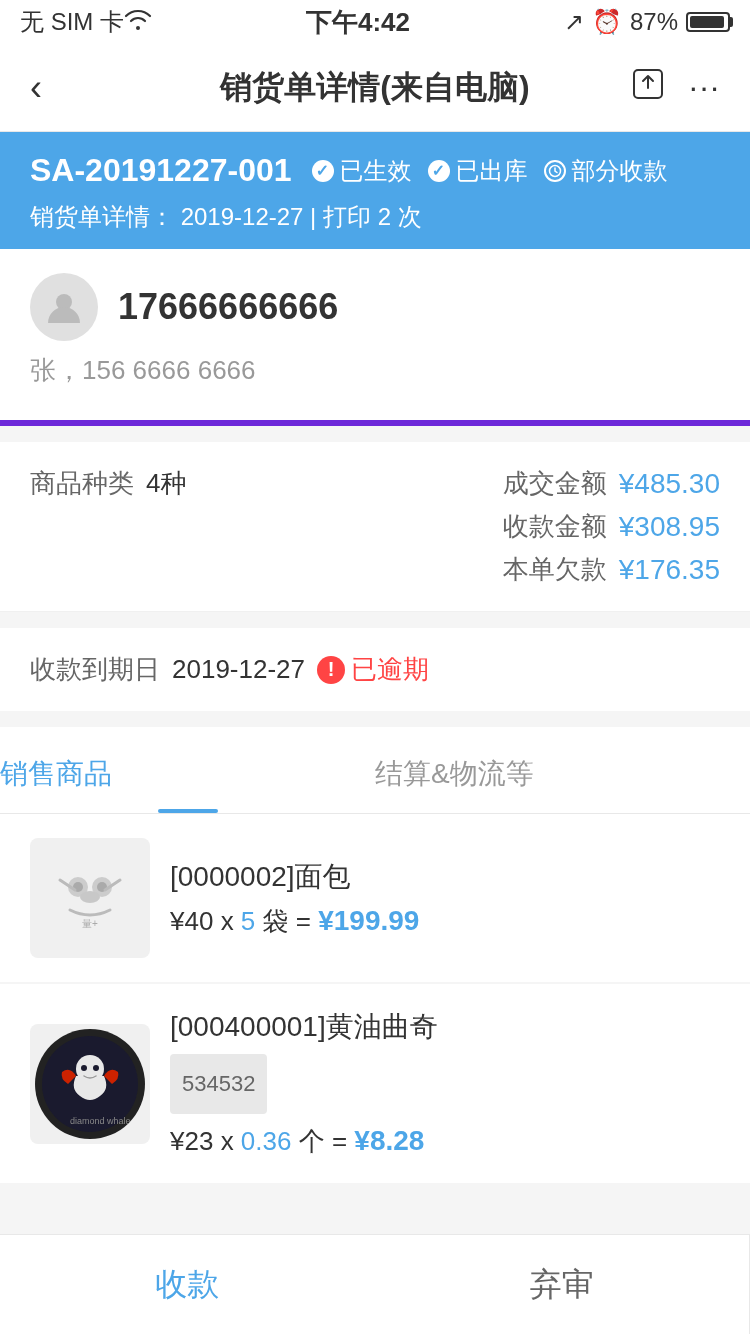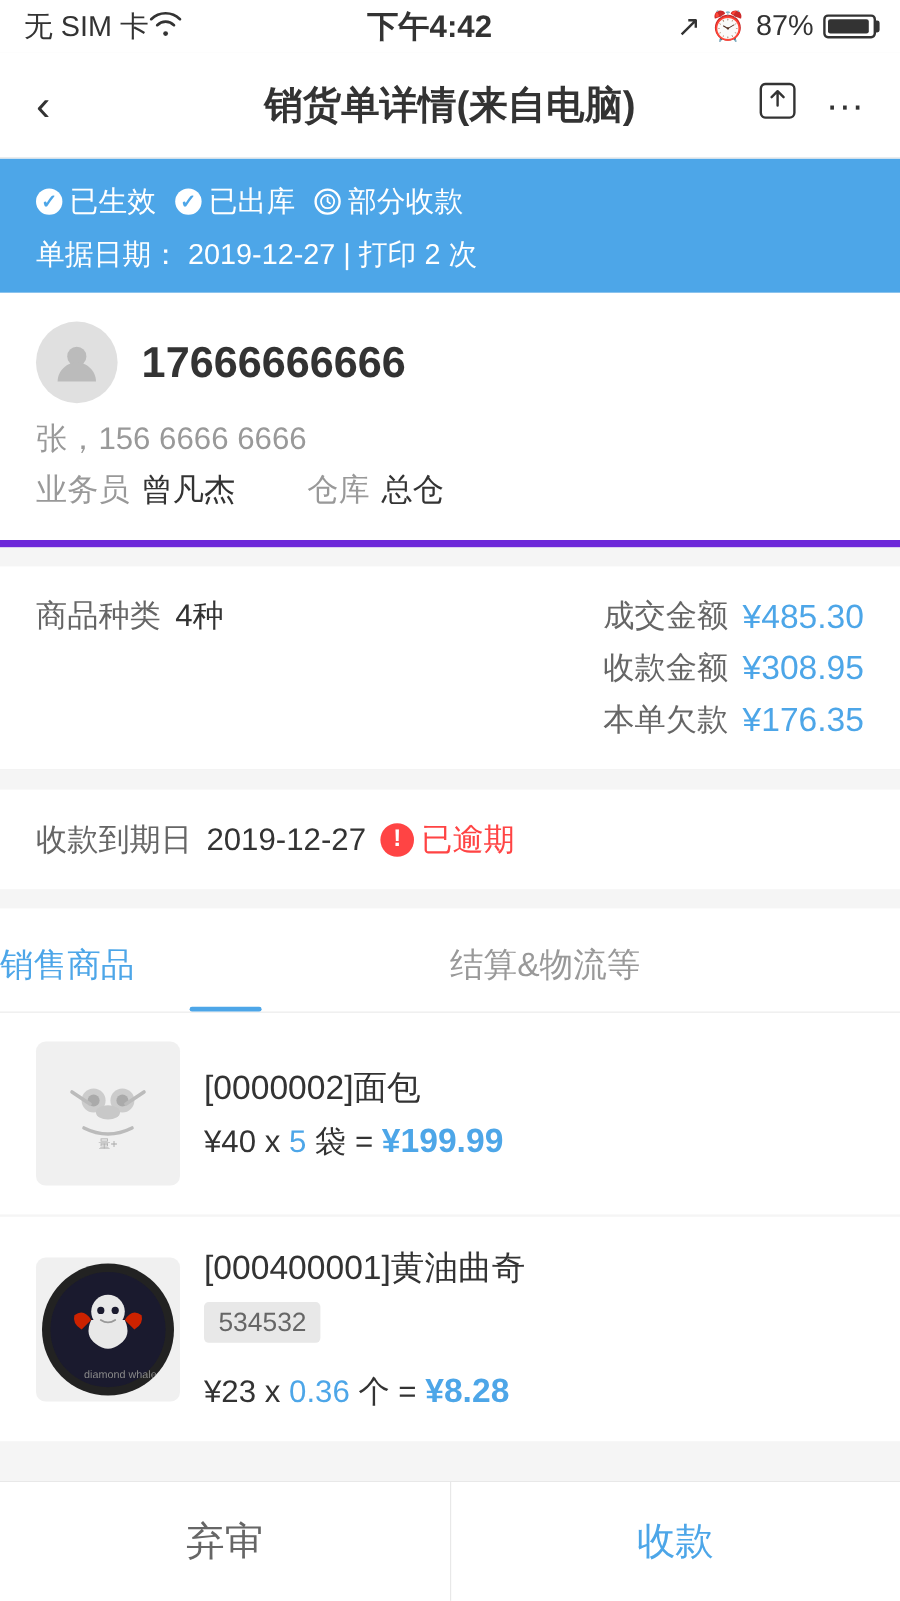--- a/index.html
+++ b/index.html
@@ -292,23 +292,23 @@
     .product-name {
       font-size: 28px;
       color: #333;
       margin-bottom: 8px;
     }
     .product-badge {
       display: inline-block;
       background: #e8e8e8;
       color: #666;
       font-size: 22px;
-      padding: 4px 12px;
+      padding: 17px 12px;
       border-radius: 4px;
-      margin-bottom: 23px;
+      margin-bottom: 10px;
     }
     .product-price {
       font-size: 26px;
       color: #333;
     }
     .price-qty { color: #4da6e8; }
     .price-total { color: #4da6e8; font-weight: 600; font-size: 28px; }
 
     
     .bottom-bar {
@@ -376,20 +376,21 @@
         <rect x="2" y="2" width="28" height="28" rx="4" stroke="#333" stroke-width="2" fill="none"></rect>
         <path d="M16 8v12M11 13l5-5 5 5" stroke="#333" stroke-width="2" stroke-linecap="round" stroke-linejoin="round"></path>
       </svg>
     </span>
     <span class="nav-more">···</span>
   </div>
 </div>
 
 <div class="header-banner">
   <div class="banner-row1">
+    <span class="order-id">SA-20191227-001</span>
     <div class="status-badges">
       <div class="badge">
         <div class="badge-check">✓</div>
         <span>已生效</span>
       </div>
       <div class="badge">
         <div class="badge-check">✓</div>
         <span>已出库</span>
       </div>
       <div class="badge">
@@ -397,51 +398,41 @@
           <svg width="14" height="14" viewBox="0 0 14 14" fill="none">
             <circle cx="7" cy="7" r="5.5" stroke="#fff" stroke-width="1.5"></circle>
             <path d="M7 4v3l2 1.5" stroke="#fff" stroke-width="1.5" stroke-linecap="round"></path>
           </svg>
         </div>
         <span>部分收款</span>
       </div>
     </div>
   </div>
   <div class="banner-row2">
-    <span>单据日期：</span>
+    <span>销货单详情：</span>
     <span>2019-12-27</span>
     <span> | </span>
     <span>打印</span>
     <span>2</span>
     <span> </span>
     <span>次</span>
   </div>
 </div>
 
 <div class="customer-section">
   <div class="customer-header">
     <div class="avatar">
       <svg width="40" height="40" viewBox="0 0 40 40" fill="none">
         <circle cx="20" cy="15" r="8" fill="#bbb"></circle>
         <path d="M4 36c0-8.8 7.2-16 16-16s16 7.2 16 16" fill="#bbb"></path>
       </svg>
     </div>
     <span class="customer-name">17666666666</span>
   </div>
   <div class="customer-detail">张，156 6666 6666</div>
-  <div class="customer-meta">
-    <div class="meta-item">
-      <span class="meta-label">业务员</span>
-      <span class="meta-value">曾凡杰</span>
-    </div>
-    <div class="meta-item">
-      <span class="meta-label">仓库</span>
-      <span class="meta-value">总仓</span>
-    </div>
-  </div>
 </div>
 
 <div class="summary-section">
   <div class="summary-grid">
     <div class="summary-left">
       <div class="summary-item">
         <span class="summary-label">商品种类</span>
         <span>4种</span>
       </div>
     </div>
@@ -538,15 +529,15 @@
         <span class="price-total">¥8.28</span>
       </div>
     </div>
   </div>
 
 </div>
 
 <div style="height: 100px;"></div>
 
 <div class="bottom-bar">
+  <div class="bottom-btn bottom-btn-confirm">收款</div>
   <div class="bottom-btn bottom-btn-cancel">弃审</div>
-  <div class="bottom-btn bottom-btn-confirm">收款</div>
 </div>
 
 </body></html>

